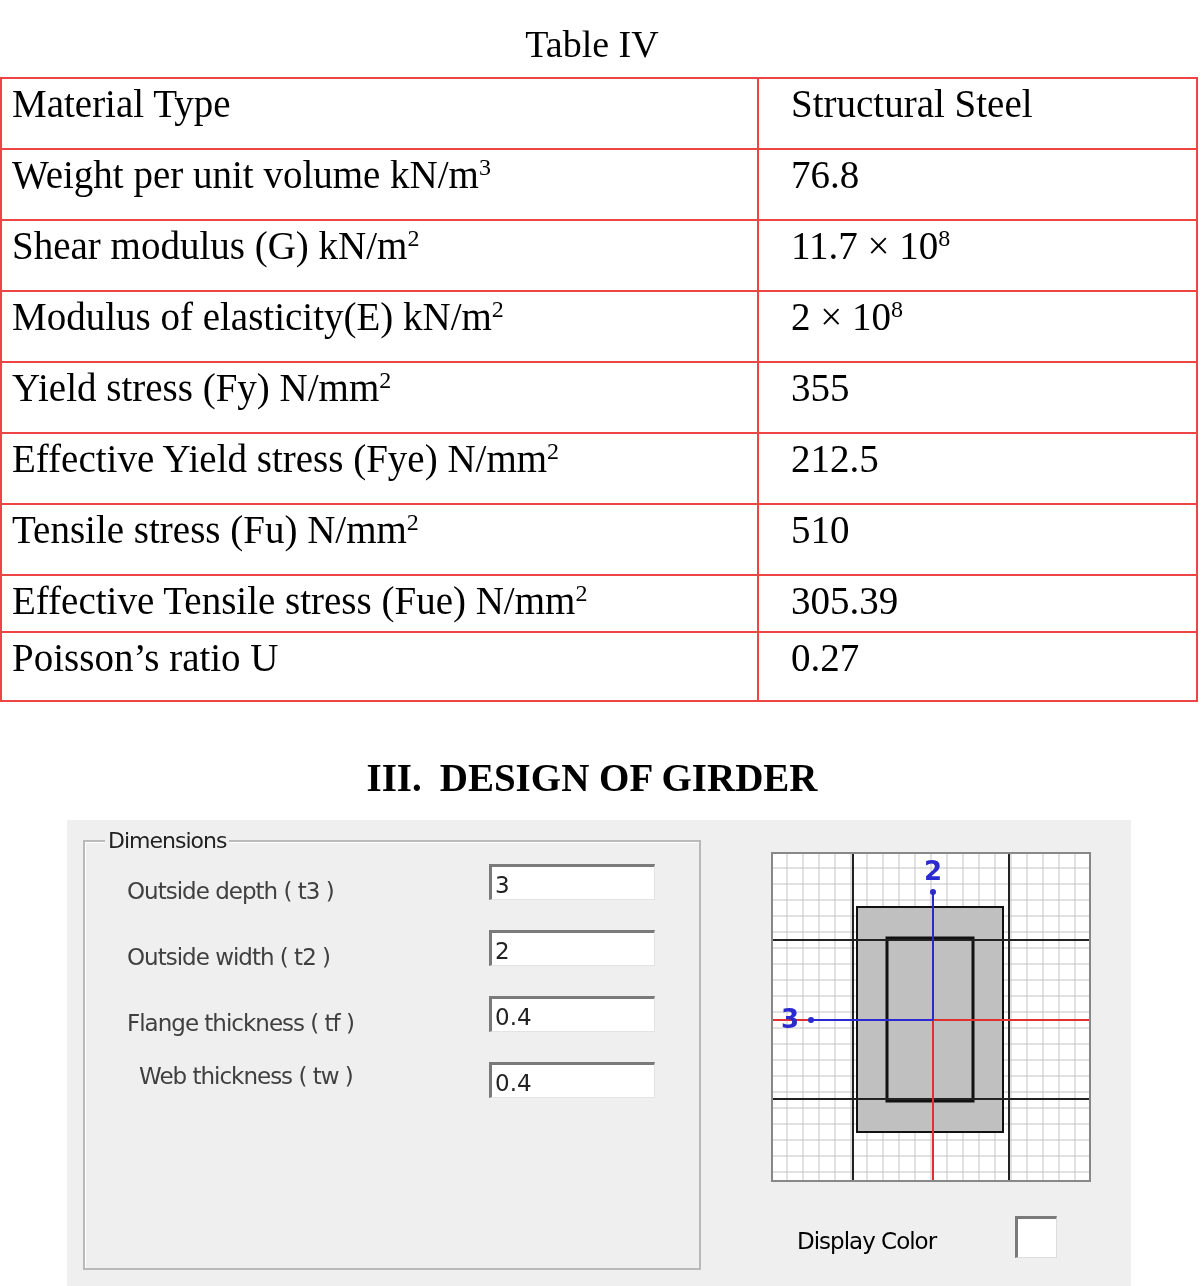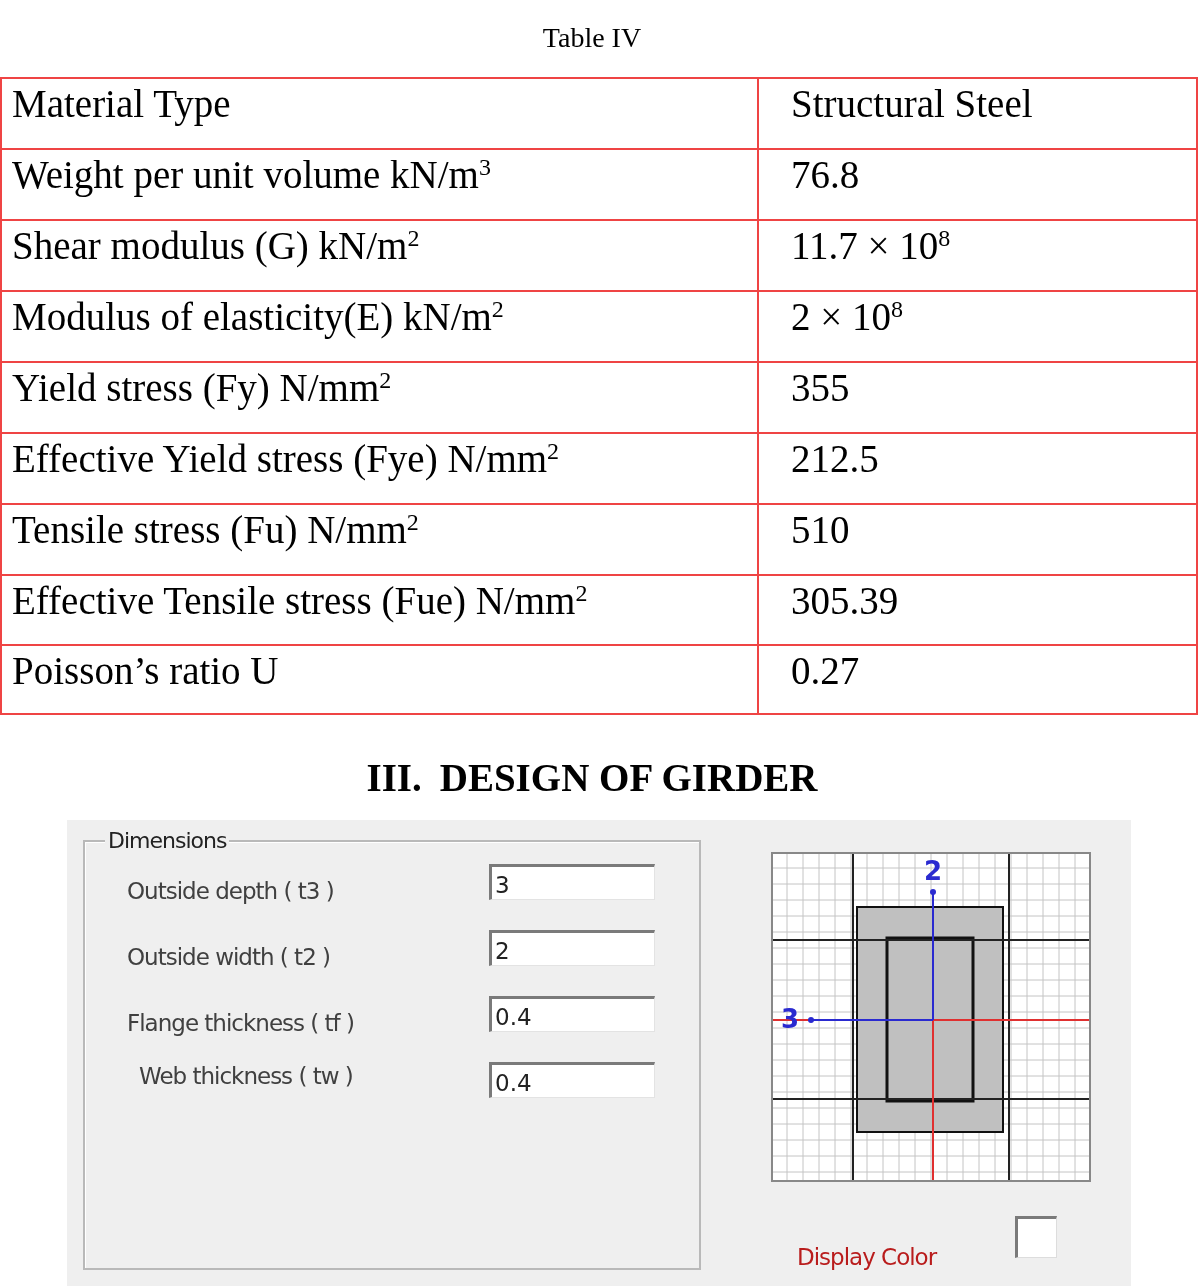--- a/index.html
+++ b/index.html
@@ -1,34 +1,34 @@
 <!DOCTYPE html>
 <html><head>
 <meta charset="utf-8">
 <style>
   html, body { margin:0; padding:0; background:#ffffff; }
   body { width:1204px; height:1286px; position:relative; overflow:hidden; font-family:"Liberation Serif", serif; color:#000; }
-  .caption { position:absolute; left:0; top:22px; width:1184px; text-align:center; font-size:28px; }
+  .caption { position:absolute; left:0; top:22px; width:1184px; text-align:center; font-size:38px; }
   table.props { position:absolute; left:0; top:77px; width:1198px; border-collapse:collapse; font-size:39px; }
   table.props td { border:2px solid #ef4444; padding:0 0 0 10px; vertical-align:top; line-height:50px; }
   table.props td.c1 { width:745px; }
   table.props td.c2 { padding-left:32px; }
   table.props tr.r { height:71px; }
-  table.props tr.rs { height:70px; }
+  table.props tr.rs { height:57px; }
   table.props tr.rl { height:69px; }
   sup { font-size:24px; vertical-align:top; position:relative; top:-8px; }
   .heading { position:absolute; left:0; top:755px; width:1184px; text-align:center; font-size:39px; font-weight:bold; }
   .heading .num { margin-right:18px; }
   .dialog { position:absolute; left:67px; top:820px; width:1051px; height:466px; background:#efefef; font-family:"DejaVu Sans", sans-serif;padding-left:13px; }
   .groupbox { position:absolute; left:16px; top:20px; width:614px; height:426px; border:2px solid #b9b9b9; box-shadow: 1px 1px 0 #fff inset; }
   .groupbox-title { position:absolute; left:20px; top:-14px; background:#efefef; padding:0 3px; font-size:22px; color:#222; letter-spacing:-1px; }
   .field-label { position:absolute; left:60px; font-size:23px; color:#404040; letter-spacing:-1px; }
   .field-input { position:absolute; left:422px; width:166px; height:36px; background:#fff; border-top:3px solid #7a7a7a; border-left:3px solid #7a7a7a; border-right:1px solid #e3e3e3; border-bottom:1px solid #e3e3e3; font-size:23px; line-height:36px; padding-left:3px; box-sizing:border-box; color:#222; }
   .preview { position:absolute; left:704px; top:32px; width:320px; height:330px; }
-  .display-label { position:absolute; left:730px; top:424px; font-size:23px; color:#b91c1c; letter-spacing:-1px; }
+  .display-label { position:absolute; left:730px; top:408px; font-size:23px; color:#000000; letter-spacing:-1px; }
   .color-box { position:absolute; left:948px; top:396px; width:42px; height:42px; background:#fff; border-top:3px solid #7a7a7a; border-left:3px solid #7a7a7a; border-right:1px solid #ddd; border-bottom:1px solid #ddd; box-sizing:border-box; }
 </style>
 </head>
 <body>
 
 <div class="caption">Table IV</div>
 
 <table class="props">
   <tbody>
     <tr class="r">

